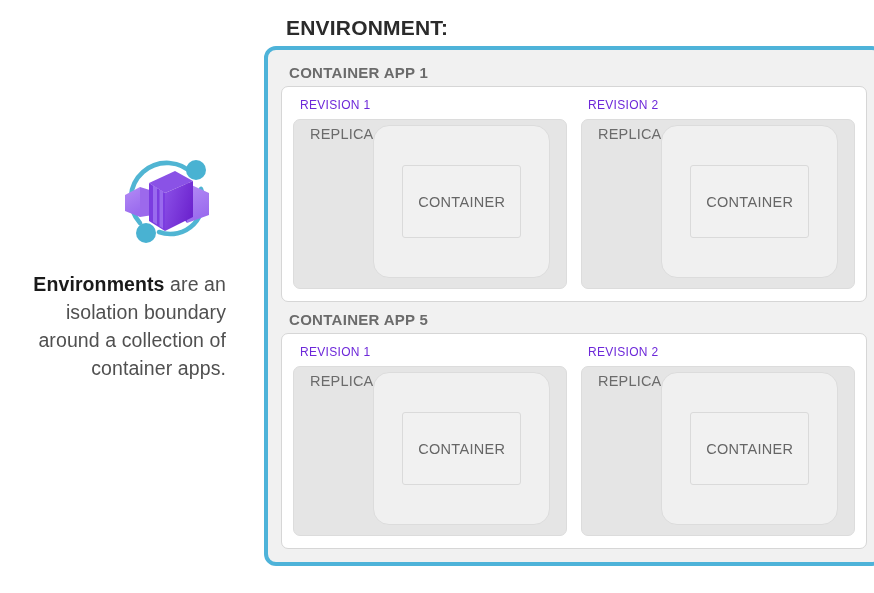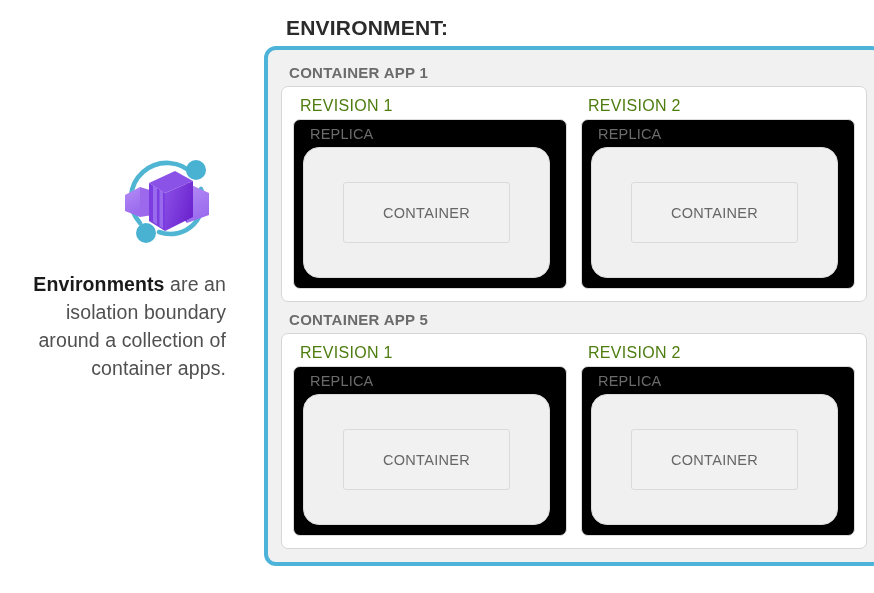--- a/index.html
+++ b/index.html
@@ -118,35 +118,34 @@
 
   
   .revision {
     flex: 1 1 0;
     display: flex;
     flex-direction: column;
     min-width: 0;
     min-height: 0;
   }
   .revision-label {
-    font-size: 16px;
-    color: #4d7c0f;
+    font-size: 12px;
+    color: #6d28d9;
     letter-spacing: .3px;
     padding: 0 0 4px 7px;
     line-height: 19px;
   }
   .revision-body {
     flex: 1 1 0;
     box-sizing: border-box;
-    background: #000000;
+    background: #e5e5e5;
     border: 1.6px solid #dcdcdc;
     border-radius: 7px;
     padding: 5px 16px 10px 9px;
     display: flex;
-    flex-direction: column;
     min-height: 0;
   }
 
   
   .replica-label {
     font-size: 14.5px;
     color: #6b6b6b;
     letter-spacing: .2px;
     padding: 1px 0 4px 7px;
     line-height: 17px;

